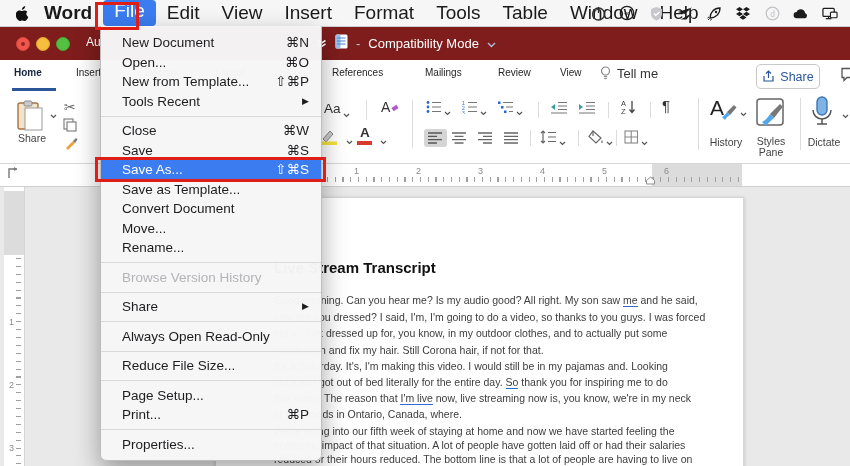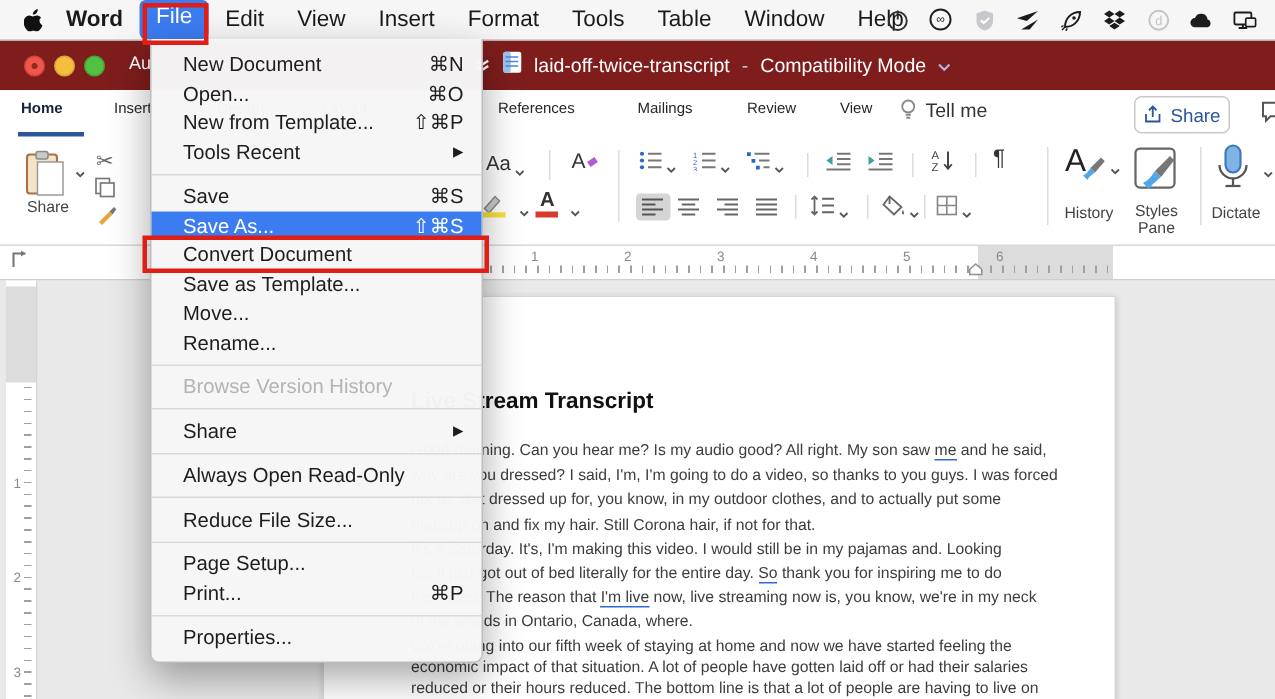--- a/index.html
+++ b/index.html
@@ -4,21 +4,21 @@
 <style>
   html,body{margin:0;padding:0}
   body{width:850px;height:466px;overflow:hidden;position:relative;
        font-family:"Liberation Sans","DejaVu Sans",sans-serif;background:#e9e9e9;
        -webkit-font-smoothing:antialiased}
 
   
   #menubar{position:absolute;left:0;top:0;width:850px;height:26px;background:#f6f6f7;
            border-bottom:1px solid #d0d0d2;display:flex;align-items:center;z-index:30}
   #apple{margin:0 4px 0 16px;display:flex;align-items:center}
-  .mb-item{padding:0 11px;font-size:15px;color:#1a1a1a;line-height:26px;white-space:nowrap}
+  .mb-item{padding:0 11px;font-size:19px;color:#1a1a1a;line-height:26px;white-space:nowrap}
   .mb-bold{font-weight:bold}
   .mb-active{background:#3b7cf0;color:#fff;border-radius:4px;line-height:20px;margin:0 0;padding:1px 11px}
   #mb-status{position:absolute;right:12px;top:0;height:26px;display:flex;align-items:center;gap:13px}
   .sicon{width:16px;height:16px;display:flex;align-items:center;justify-content:center}
 
   
   .redbox{position:absolute;border:3px solid #df1f17;z-index:60;pointer-events:none;box-sizing:border-box}
   #redbox-file{left:95px;top:2px;width:44px;height:28px}
   #redbox-saveas{left:95px;top:157px;width:231px;height:25px}
 
@@ -180,21 +180,20 @@
     <span><svg width="11" height="9" viewBox="0 0 11 9">
           <path d="M1.5 1.5 5.5 4 9.5 1.5M1.5 5 5.5 7.5 9.5 5" fill="none" stroke="#fff" stroke-width="1.6"></path>
         </svg></span>
     <span><svg width="13" height="15" viewBox="0 0 13 15">
           <rect x="0.5" y="0.5" width="12" height="14" rx="1.5" fill="#fff"></rect>
           <rect x="0.5" y="0.5" width="5" height="14" rx="1.5" fill="#9cc3ef"></rect>
           <line x1="2" y1="4" x2="10.5" y2="4" stroke="#4a89d4" stroke-width="1"></line>
           <line x1="2" y1="7" x2="10.5" y2="7" stroke="#4a89d4" stroke-width="1"></line>
           <line x1="2" y1="10" x2="10.5" y2="10" stroke="#4a89d4" stroke-width="1"></line>
         </svg></span>
-    <span>laid-off-twice-transcript</span>
     <span class="dim">-</span>
     <span>Compatibility Mode</span>
     <span><svg width="9" height="6" viewBox="0 0 9 6">
           <path d="M1 1l3.5 3.5L8 1" fill="none" stroke="#aebcd8" stroke-width="1.4"></path>
         </svg></span>
   </div>
 </div>
 
 <div id="tabrow">
   <div id="tab-underline"></div>
@@ -487,32 +486,36 @@
     <div class="fm-item">
       <span>New from Template...</span>
       <span class="fm-key">⇧⌘P</span>
     </div>
     <div class="fm-item">
       <span>Tools Recent</span>
       <span class="fm-arr">▶</span>
     </div>
     <div class="fm-sep"></div>
     <div class="fm-item">
+      <span>Close</span>
+      <span class="fm-key">⌘W</span>
+    </div>
+    <div class="fm-item">
       <span>Save</span>
       <span class="fm-key">⌘S</span>
     </div>
     <div class="fm-item fm-hl">
       <span>Save As...</span>
       <span class="fm-key">⇧⌘S</span>
     </div>
     <div class="fm-item">
+      <span>Save as Template...</span>
+    </div>
+    <div class="fm-item">
       <span>Convert Document</span>
-    </div>
-    <div class="fm-item">
-      <span>Save as Template...</span>
     </div>
     <div class="fm-item">
       <span>Move...</span>
     </div>
     <div class="fm-item">
       <span>Rename...</span>
     </div>
     <div class="fm-sep"></div>
     <div class="fm-item fm-dis">
       <span>Browse Version History</span>

